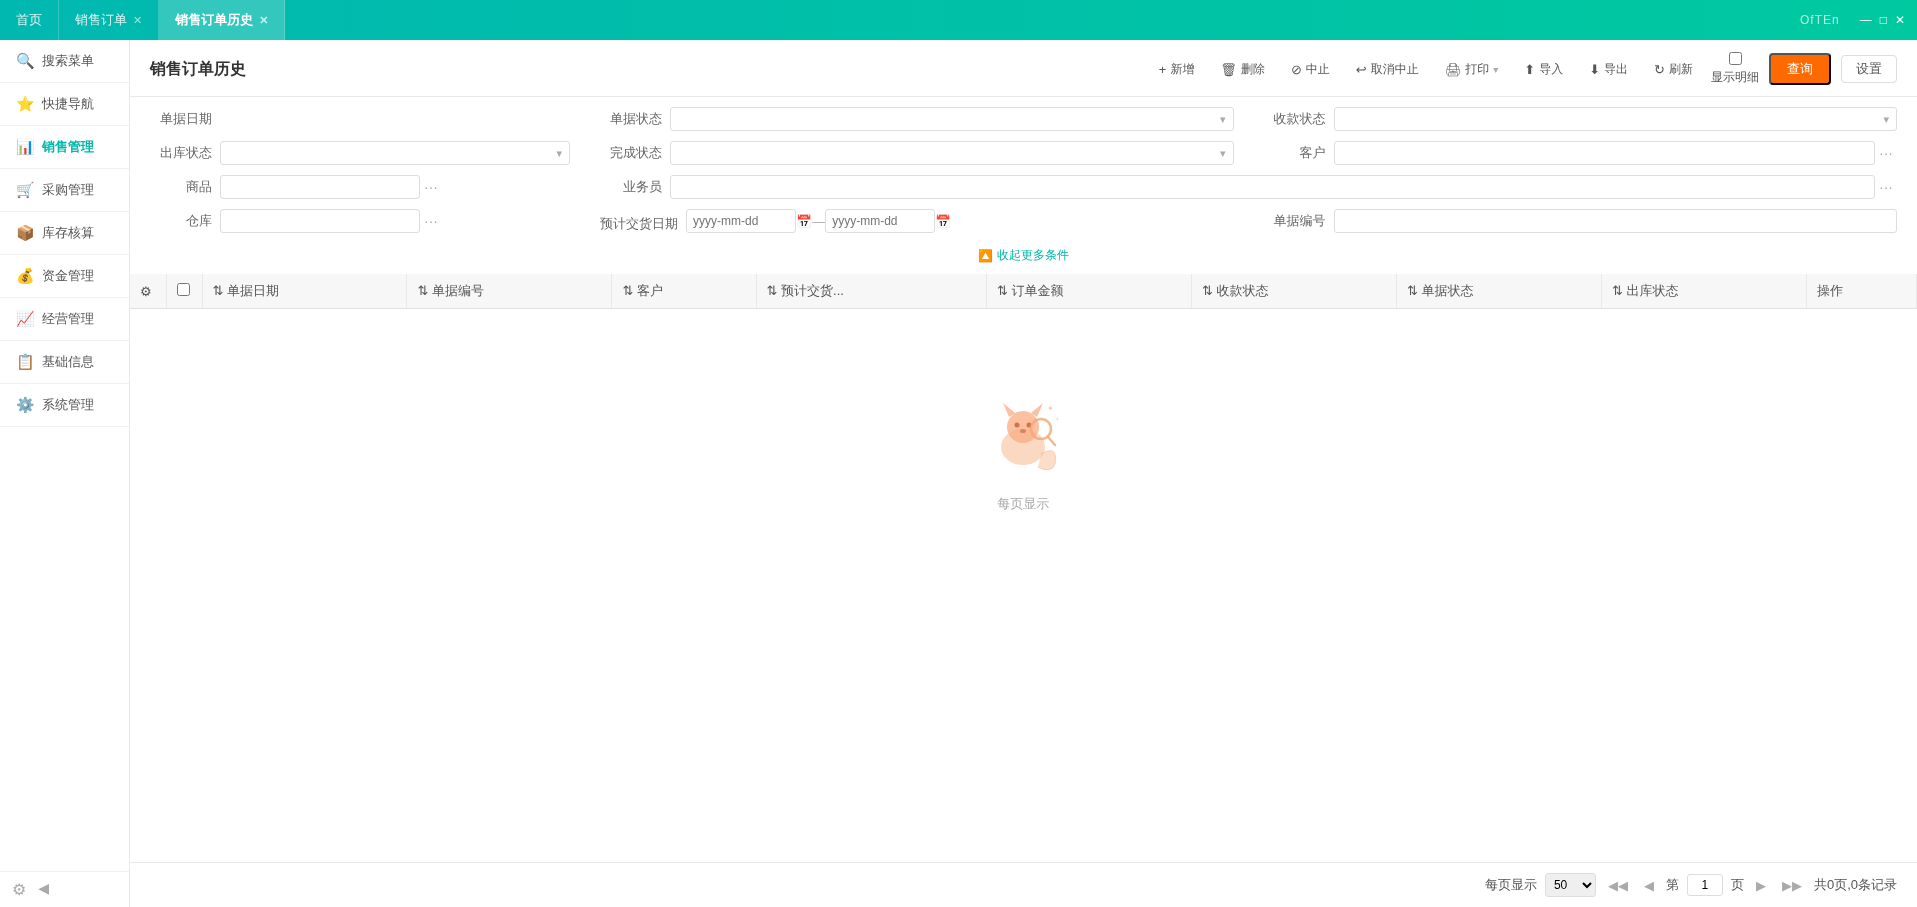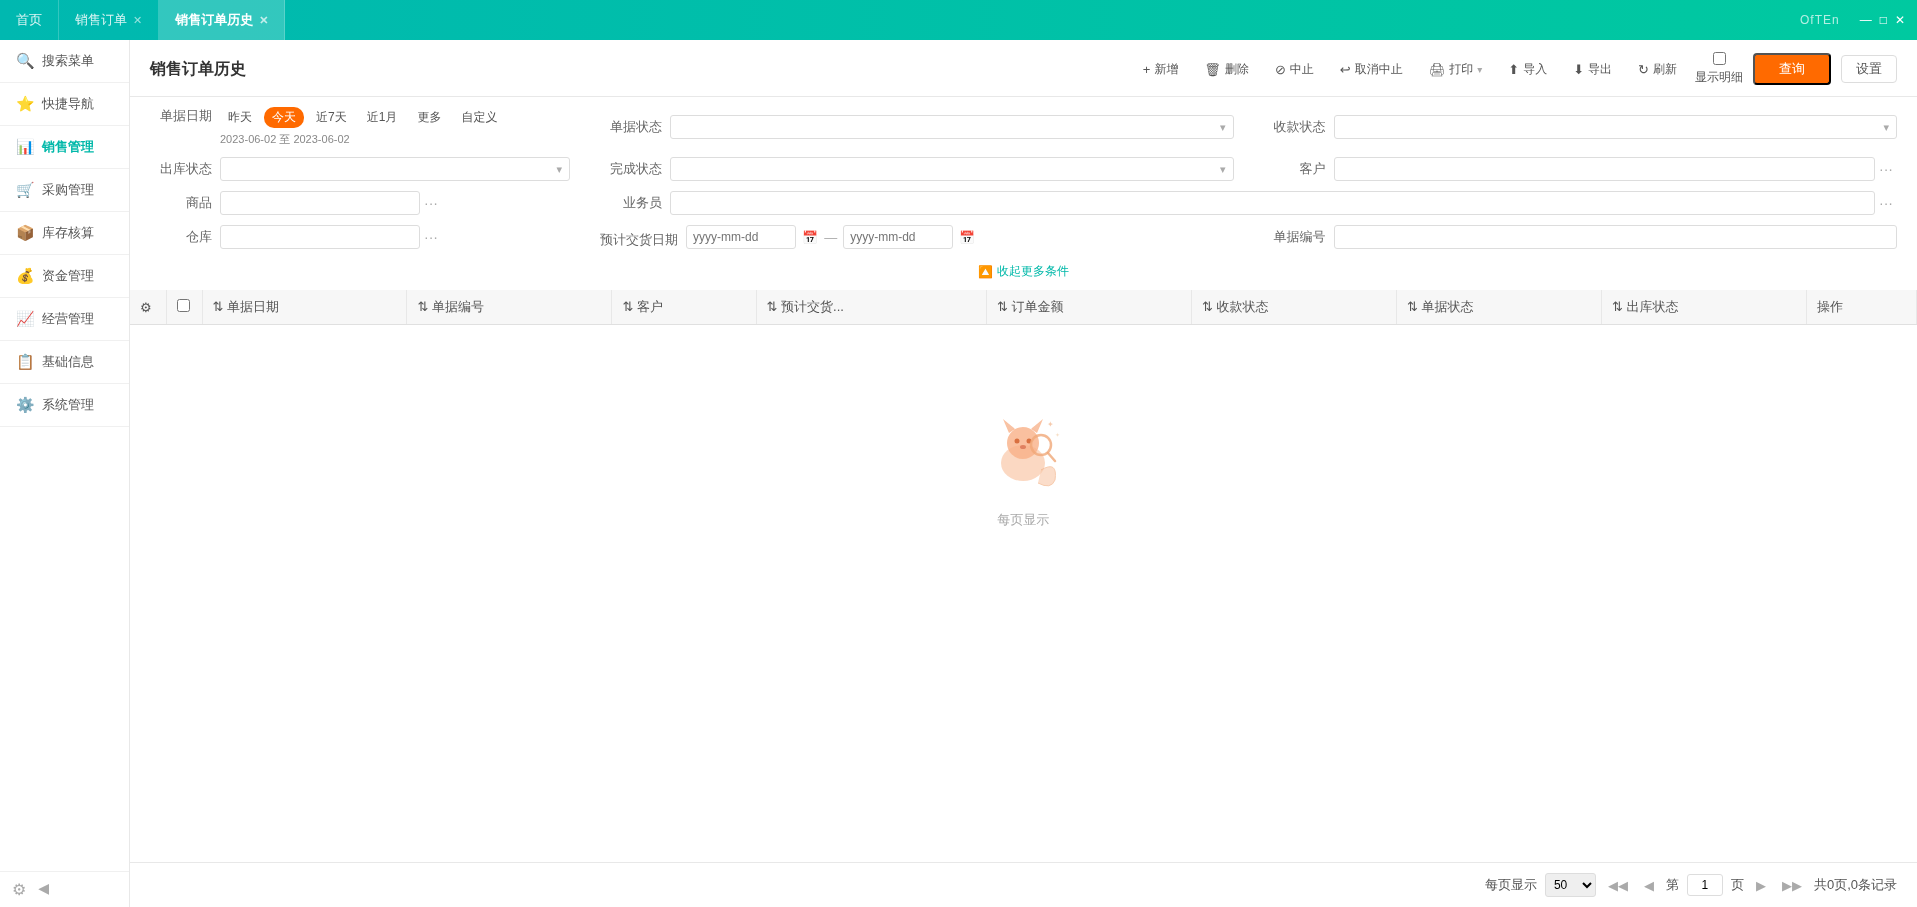--- a/index.html
+++ b/index.html
@@ -126,21 +126,21 @@
       cursor: pointer;
       padding: 4px 8px;
       border-radius: 3px;
       white-space: nowrap;
     }
     .toolbar-btn .btn-icon { font-size: 13px; }
     .toolbar-btn-orange {
       background: #ff6a00;
       color: #fff;
       border-radius: 4px;
-      padding: 5px 24px;
+      padding: 5px 16px;
       font-size: 13px;
       cursor: pointer;
     }
     .toolbar-btn-white {
       background: #fff;
       color: #555;
       border: 1px solid #ddd;
       border-radius: 4px;
       padding: 4px 14px;
       font-size: 13px;
@@ -214,21 +214,21 @@
       color: #555;
     }
     .date-range-text {
       font-size: 11px;
       color: #888;
       margin-top: 2px;
     }
     .date-field-wrap {
       display: flex;
       align-items: center;
-      gap: 6px;
+      gap: 0;
     }
     .date-input {
       border: 1px solid #ddd;
       border-radius: 3px;
       padding: 4px 6px;
       font-size: 12px;
       color: #aaa;
       width: 110px;
       outline: none;
     }
@@ -457,31 +457,20 @@
         </div>
       </div>
     </div>
 
     <div class="filter-section">
 
       <div class="filter-row">
 
         <div style="display:flex;align-items:flex-start;min-width:420px;">
           <span class="filter-label">单据日期</span>
-          <div style="display:flex;flex-direction:column;gap:2px;">
-            <div style="display:flex;align-items:center;gap:2px;">
-              <span class="date-pill inactive">昨天</span>
-              <span class="date-pill active">今天</span>
-              <span class="date-pill inactive">近7天</span>
-              <span class="date-pill inactive">近1月</span>
-              <span class="date-pill inactive">更多</span>
-              <span class="date-pill inactive">自定义</span>
-            </div>
-            <div class="date-range-text">2023-06-02 至 2023-06-02</div>
-          </div>
         </div>
 
         <div style="display:flex;align-items:center;flex:1;margin-left:30px;">
           <span class="filter-label">单据状态</span>
           <div class="filter-select-wrap">
             <select class="filter-select">
               <option value=""></option>
             </select>
           </div>
         </div>

